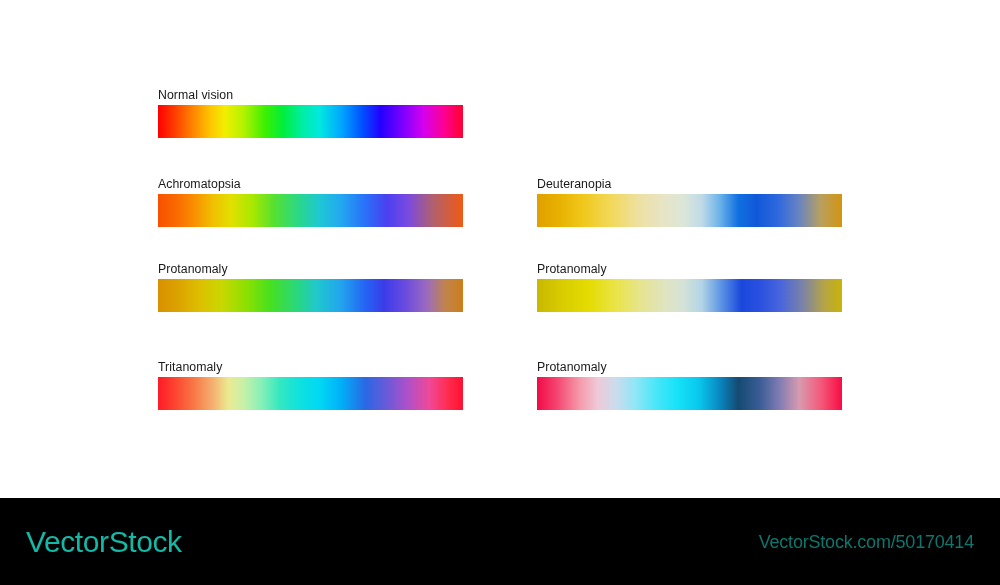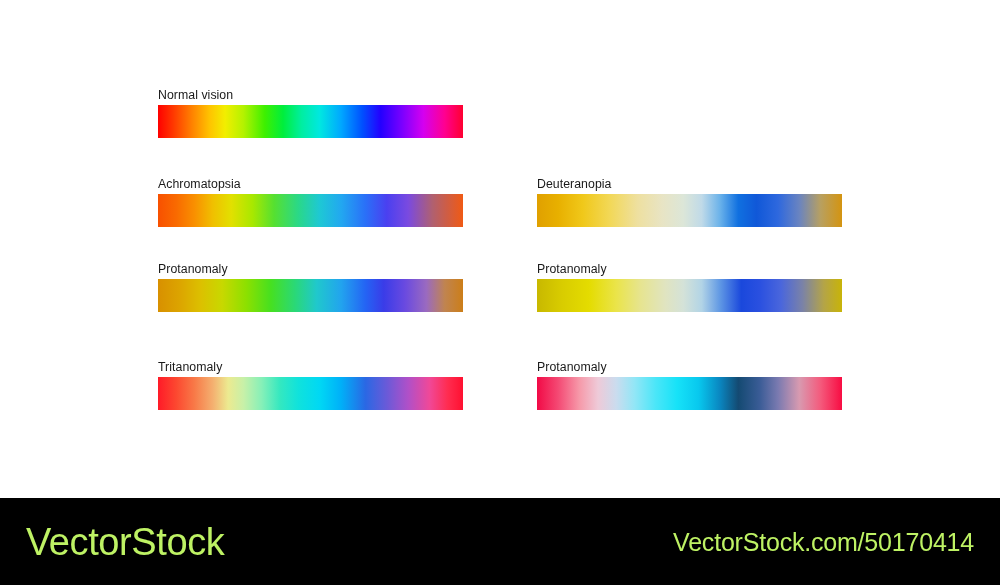--- a/index.html
+++ b/index.html
@@ -226,34 +226,34 @@
     top: 498px;
     width: 1000px;
     height: 87px;
     background: #000000;
   }
   #footer-brand {
     position: absolute;
     left: 26px;
     top: 50%;
     transform: translateY(-50%);
-    color: #bef264;
-    font-size: 38px;
+    color: #14b8a6;
+    font-size: 30px;
     line-height: 40px;
     font-weight: 400;
     letter-spacing: -0.4px;
     white-space: nowrap;
   }
   #footer-url {
     position: absolute;
     right: 26px;
     top: 50%;
     transform: translateY(-50%);
-    color: #bef264;
-    font-size: 25px;
+    color: #0f766e;
+    font-size: 18px;
     line-height: 28px;
     font-weight: 400;
     letter-spacing: -0.2px;
     white-space: nowrap;
   }
 </style>
 </head>
 <body>
 
 <div id="canvas">

